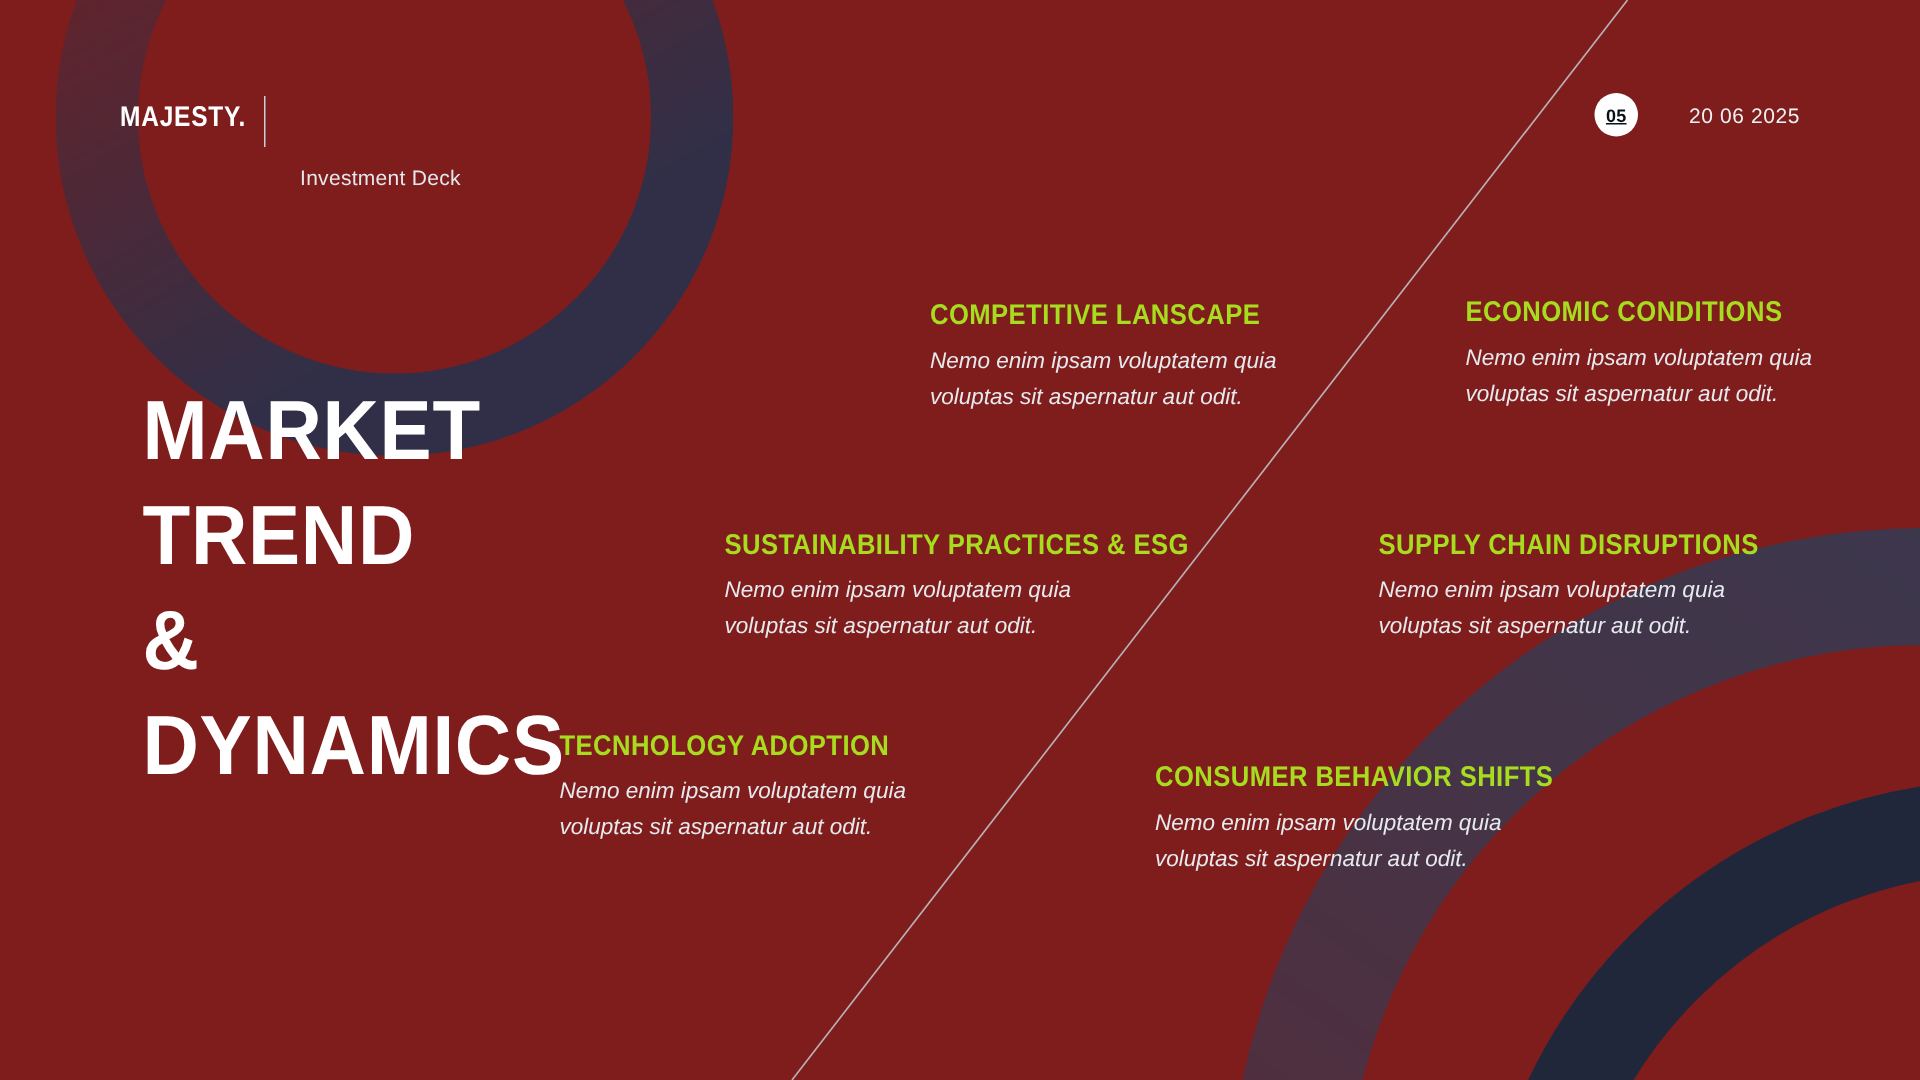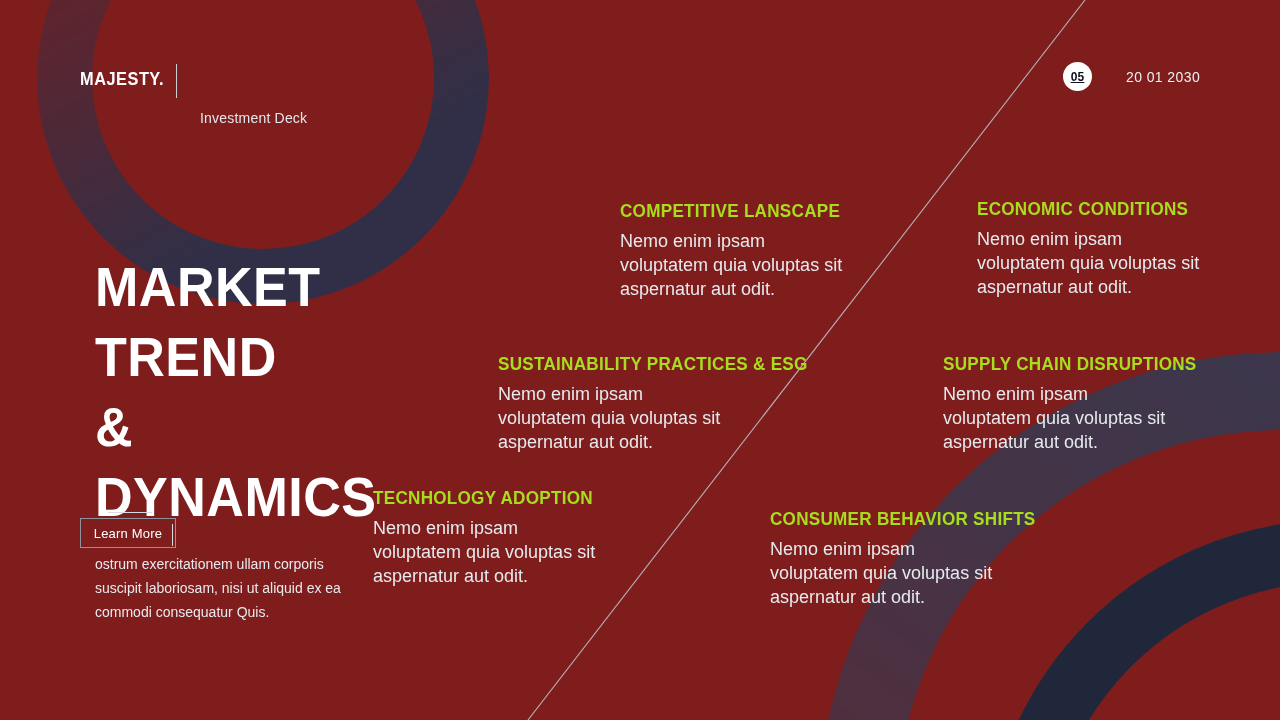--- a/index.html
+++ b/index.html
@@ -200,23 +200,24 @@
     font-weight:bold;
     letter-spacing:0.3px;
     transform:scaleX(0.9);
     transform-origin:left top;
     white-space:nowrap;
     margin-bottom:7px;
   }
 
   .card-body {
     color:#e6eaee;
-    font-size:18px;
+    font-size:15px;
     line-height:24px;
     width:235px;
+    font-style:italic;
   }
 </style>
 </head>
 <body>
 
 <div id="slide">
 
   <div class="bg-layer">
     <div class="ring ring-topleft"></div>
     <div class="ring ring-bottomright-outer"></div>
@@ -229,52 +230,46 @@
 
   <div class="header">
     <div class="logo">MAJESTY.</div>
 
     <div class="header-divider"></div>
 
     <div class="deck-label">Investment Deck</div>
 
     <div class="page-badge">05</div>
 
-    <div class="deck-date">20 01 2030</div>
+    <div class="deck-date">20 06 2025</div>
   </div>
 
   <div class="hero">
     <div class="hero-title">MARKET TREND
 &amp; DYNAMICS</div>
 
-    <div class="hero-body">ostrum exercitationem ullam corporis suscipit laboriosam, nisi ut aliquid ex ea commodi consequatur Quis.</div>
-  </div>
-
-  <div class="learn-more-wrap">
-    <div class="learn-more-toptick"></div>
-    <div class="learn-more-righttick"></div>
-    <div class="learn-more-box">Learn More</div>
-  </div>
+  </div>
+
 
   <div class="card" style="left:620px; top:200px;">
     <div class="card-title">COMPETITIVE LANSCAPE</div>
     <div class="card-body">Nemo enim ipsam voluptatem quia voluptas sit aspernatur aut odit.</div>
   </div>
 
   <div class="card" style="left:977px; top:198px;">
     <div class="card-title">ECONOMIC CONDITIONS</div>
     <div class="card-body">Nemo enim ipsam voluptatem quia voluptas sit aspernatur aut odit.</div>
   </div>
 
-  <div class="card" style="left:498px; top:353px; width:270px;">
+  <div class="card" style="left:483px; top:353px; width:270px;">
     <div class="card-title">SUSTAINABILITY PRACTICES &amp; ESG</div>
     <div class="card-body">Nemo enim ipsam voluptatem quia voluptas sit aspernatur aut odit.</div>
   </div>
 
-  <div class="card" style="left:943px; top:353px;">
+  <div class="card" style="left:919px; top:353px;">
     <div class="card-title">SUPPLY CHAIN DISRUPTIONS</div>
     <div class="card-body">Nemo enim ipsam voluptatem quia voluptas sit aspernatur aut odit.</div>
   </div>
 
   <div class="card" style="left:373px; top:487px;">
     <div class="card-title">TECNHOLOGY ADOPTION</div>
     <div class="card-body">Nemo enim ipsam voluptatem quia voluptas sit aspernatur aut odit.</div>
   </div>
 
   <div class="card" style="left:770px; top:508px;">

